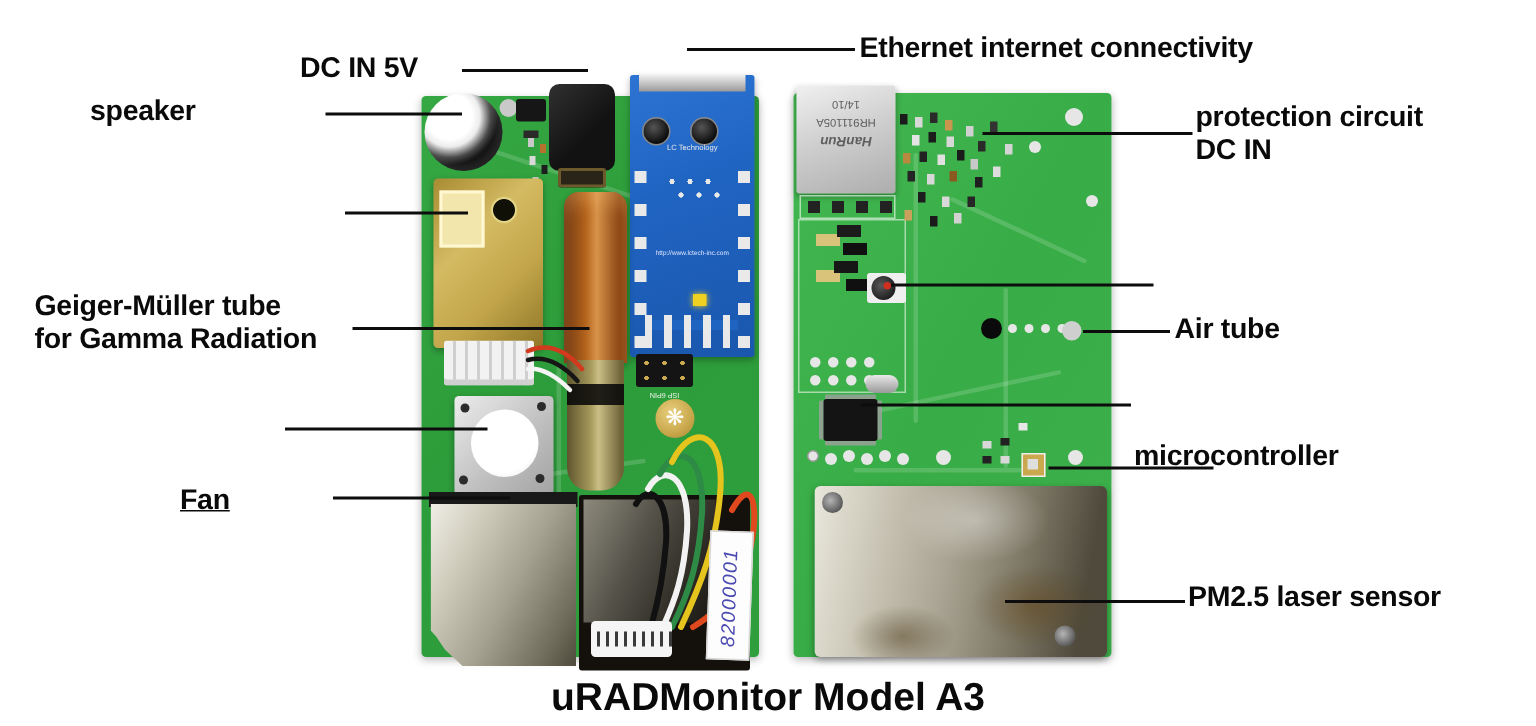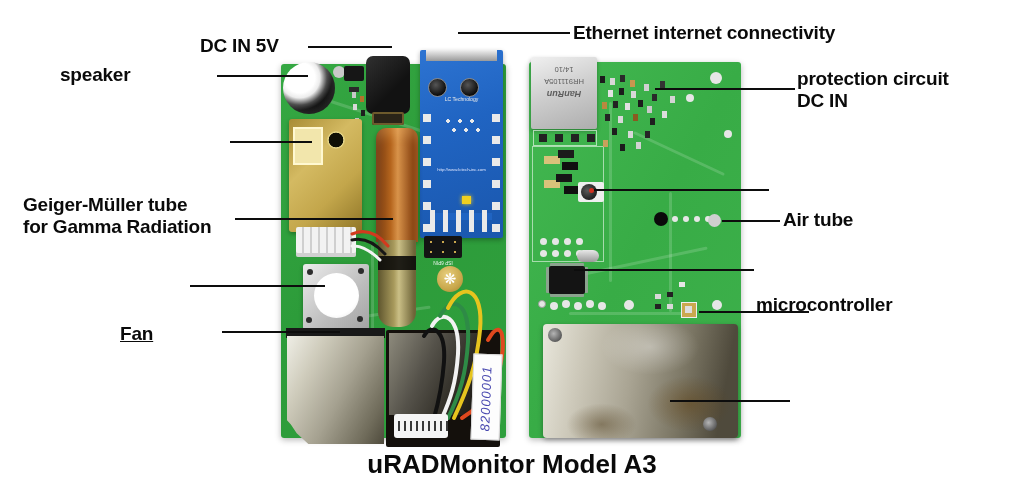--- a/index.html
+++ b/index.html
@@ -233,15 +233,16 @@
     <div>Geiger-Müller tube</div>
     <div>for Gamma Radiation</div>
   </div>
   <div class="lbl" style="left:797px;top:68px;">
     <div>protection circuit</div>
     <div>DC IN</div>
   </div>
   <div class="lbl" style="left:783px;top:209px;">Air tube</div>
   <div class="lbl" style="left:756px;top:258px;margin-top:36px;">microcontroller</div>
   <div class="lbl r" style="left:120px;top:323px;width:97px;text-decoration:underline;">Fan</div>
+  <div class="lbl" style="left:792px;top:388px;">PM2.5 laser sensor</div>
 
   <div class="title">uRADMonitor Model A3</div>
 </div>
 
 </body></html>

